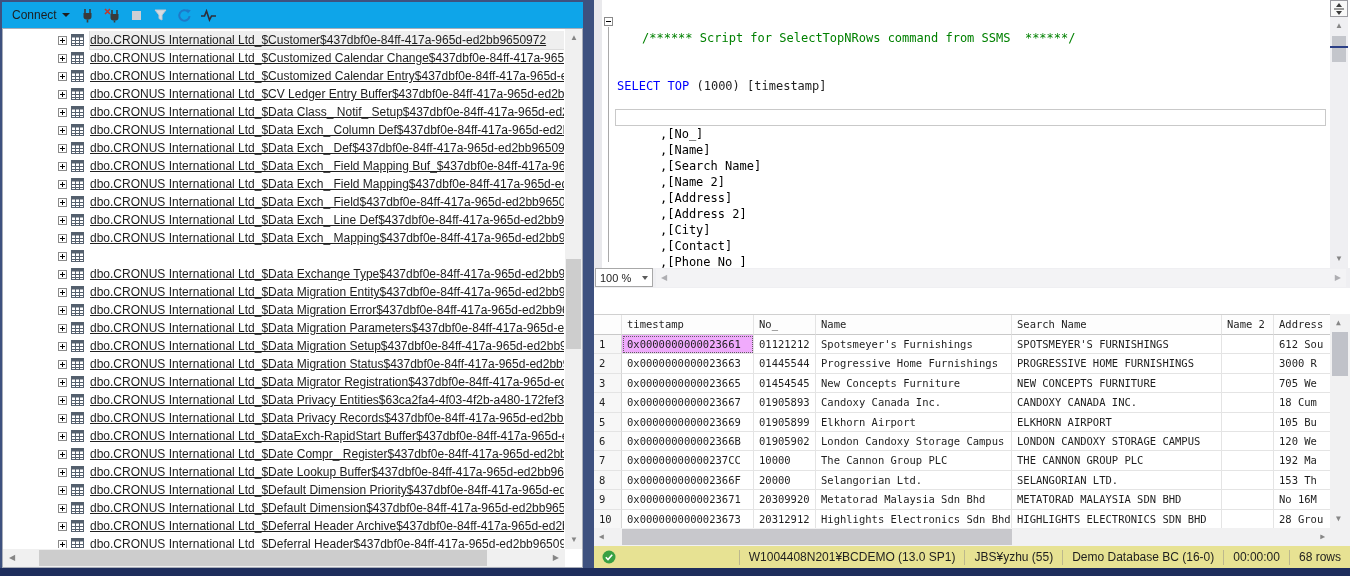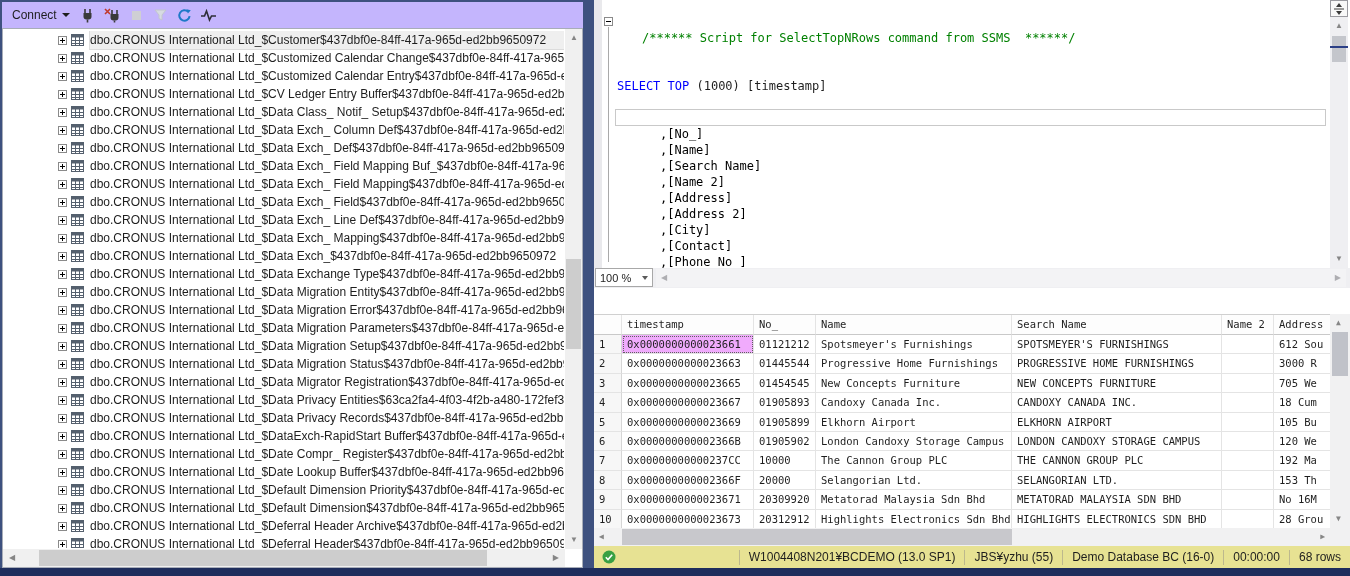--- a/index.html
+++ b/index.html
@@ -9,30 +9,30 @@
     font-family:"Liberation Sans", sans-serif; font-size:12px; color:#1E1E1E;
     background:#fff;
   }
   
   #left-frame { position:absolute; left:0; top:0; width:594px; height:576px; background:#3E517F; }
   #bottom-strip { position:absolute; left:0; top:568px; width:1350px; height:8px; background:#1E2D5C; }
 
   
   #oe-toolbar {
     position:absolute; left:2px; top:2px; width:581px; height:26px;
-    background:#c4b5fd; display:flex; align-items:center; gap:2px; padding-left:8px;
+    background:#0ea5e9; display:flex; align-items:center; gap:2px; padding-left:8px;
   }
   .connect-btn { display:flex; align-items:center; gap:5px; padding:3px 6px 3px 2px; cursor:default; }
   .connect-btn .carat { width:0; height:0; border-left:4px solid transparent; border-right:4px solid transparent; border-top:4px solid #1E1E1E; }
   .tb-icon { width:22px; height:20px; display:flex; align-items:center; justify-content:center; }
   #tree-area {
     position:absolute; left:2px; top:28px; width:581px; height:540px;
     background:#fff; border:1px solid #A8ADB8; overflow:hidden;
   }
-  #tree-rows { position:absolute; left:1px; top:2px; right:18px; bottom:19px; overflow:hidden; }
+  #tree-rows { position:absolute; left:1px; top:2px; right:18px; bottom:19px; overflow:hidden;text-decoration:underline; }
   .tree-row { height:18px; display:flex; align-items:center; padding-left:54px; white-space:nowrap; }
   .expander {
     flex:0 0 9px; width:9px; height:9px; margin-right:4px; border:1px solid #8A8A8A;
     background:
       linear-gradient(#000,#000) center/5px 1px no-repeat,
       linear-gradient(#000,#000) center/1px 5px no-repeat,
       #fff;
   }
   .ticon { flex:0 0 13px; height:12px; margin-right:6px; display:flex; }
   .tlabel { flex:1 1 auto; overflow:hidden; white-space:nowrap; line-height:18px; }
@@ -284,21 +284,20 @@
         </div>
         <div class="tree-row">
           <span class="expander"></span>
           <span class="ticon">
             <svg width="13" height="12" viewBox="0 0 13 12">
               <rect x="0.5" y="0.5" width="12" height="11" fill="#fff" stroke="#55606E"></rect>
               <rect x="0.5" y="0.5" width="12" height="3" fill="#55606E"></rect>
               <path d="M4.5 1v11 M8.5 1v11 M1 6.5h12 M1 9.5h12" stroke="#55606E" fill="none"></path>
             </svg>
           </span>
-          <span class="tlabel">dbo.CRONUS International Ltd_$Data Exch_$437dbf0e-84ff-417a-965d-ed2bb9650972</span>
         </div>
         <div class="tree-row">
           <span class="expander"></span>
           <span class="ticon">
             <svg width="13" height="12" viewBox="0 0 13 12">
               <rect x="0.5" y="0.5" width="12" height="11" fill="#fff" stroke="#55606E"></rect>
               <rect x="0.5" y="0.5" width="12" height="3" fill="#55606E"></rect>
               <path d="M4.5 1v11 M8.5 1v11 M1 6.5h12 M1 9.5h12" stroke="#55606E" fill="none"></path>
             </svg>
           </span>

